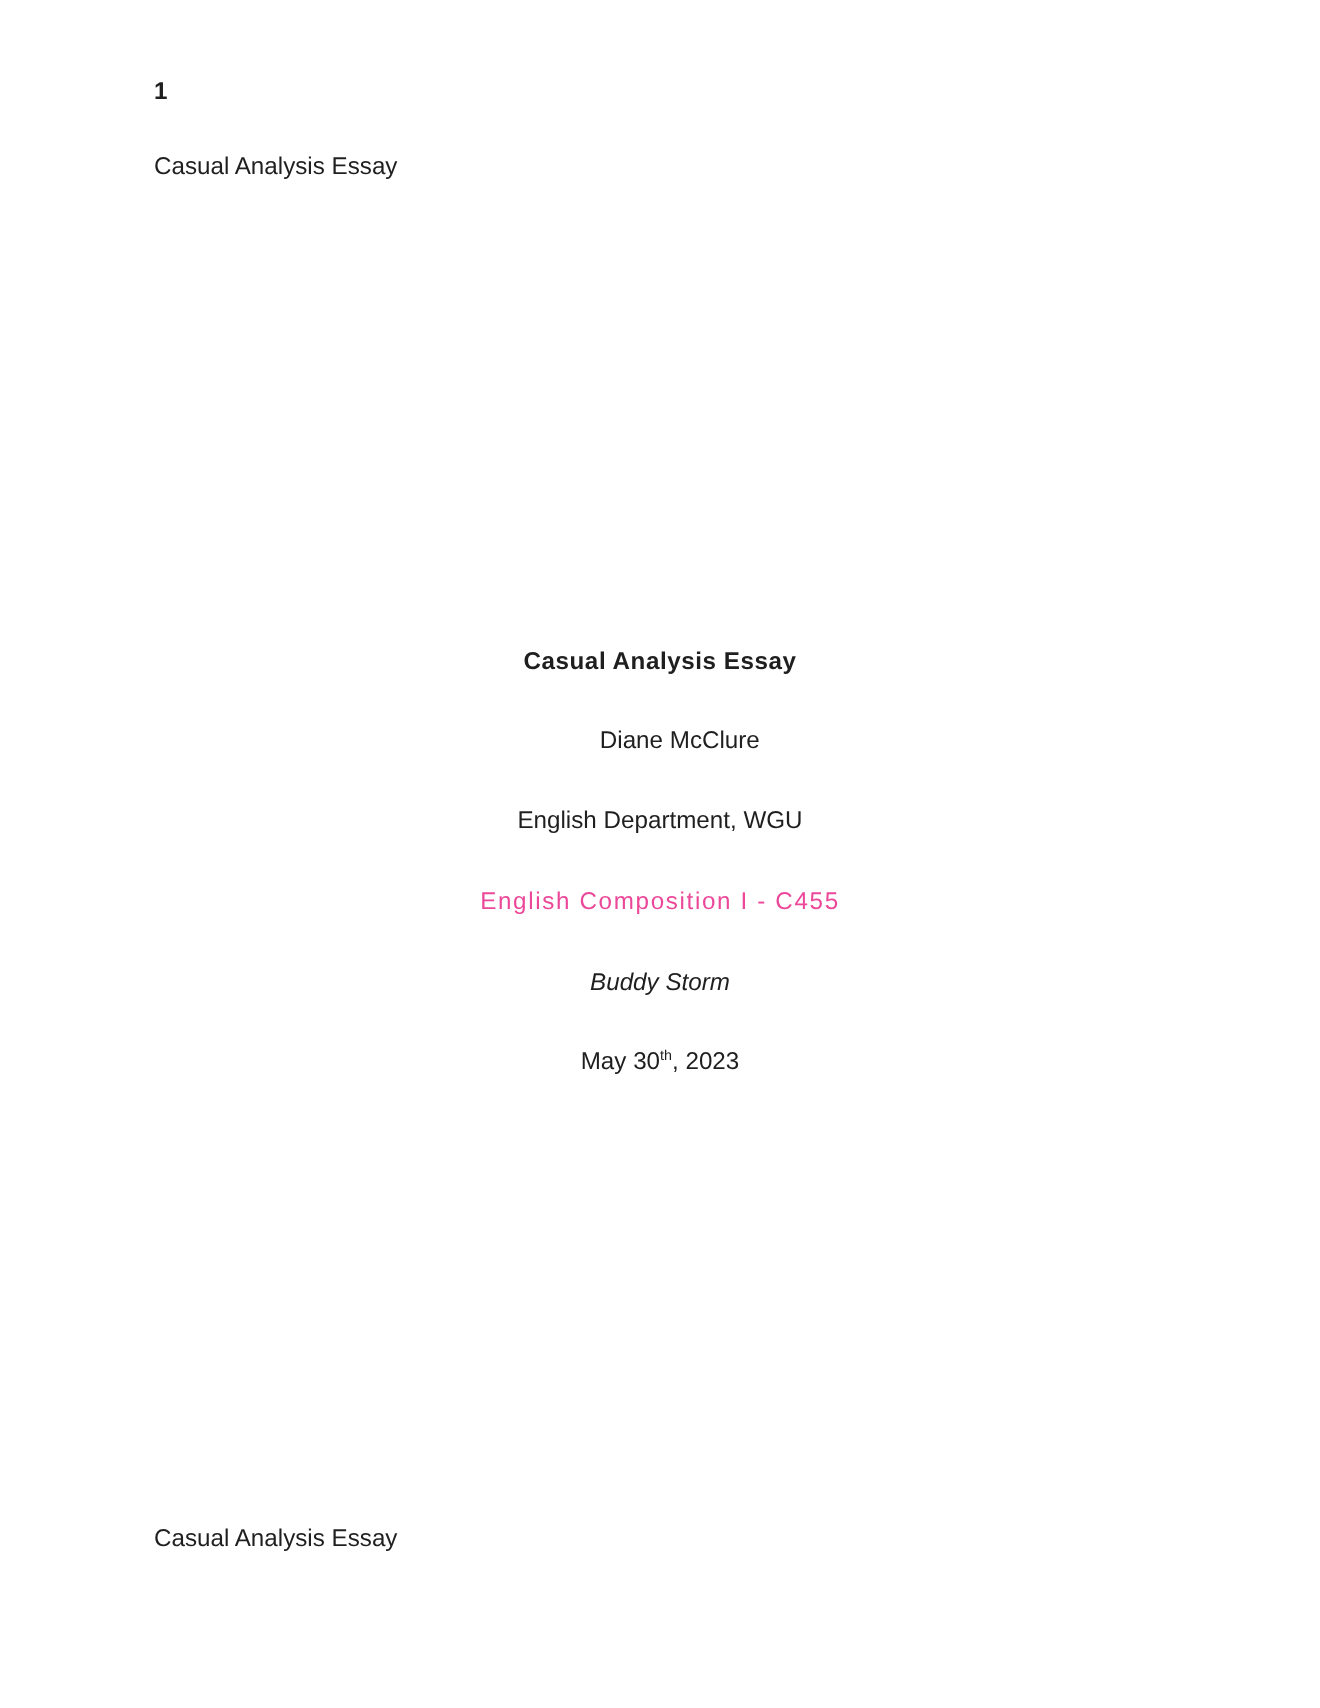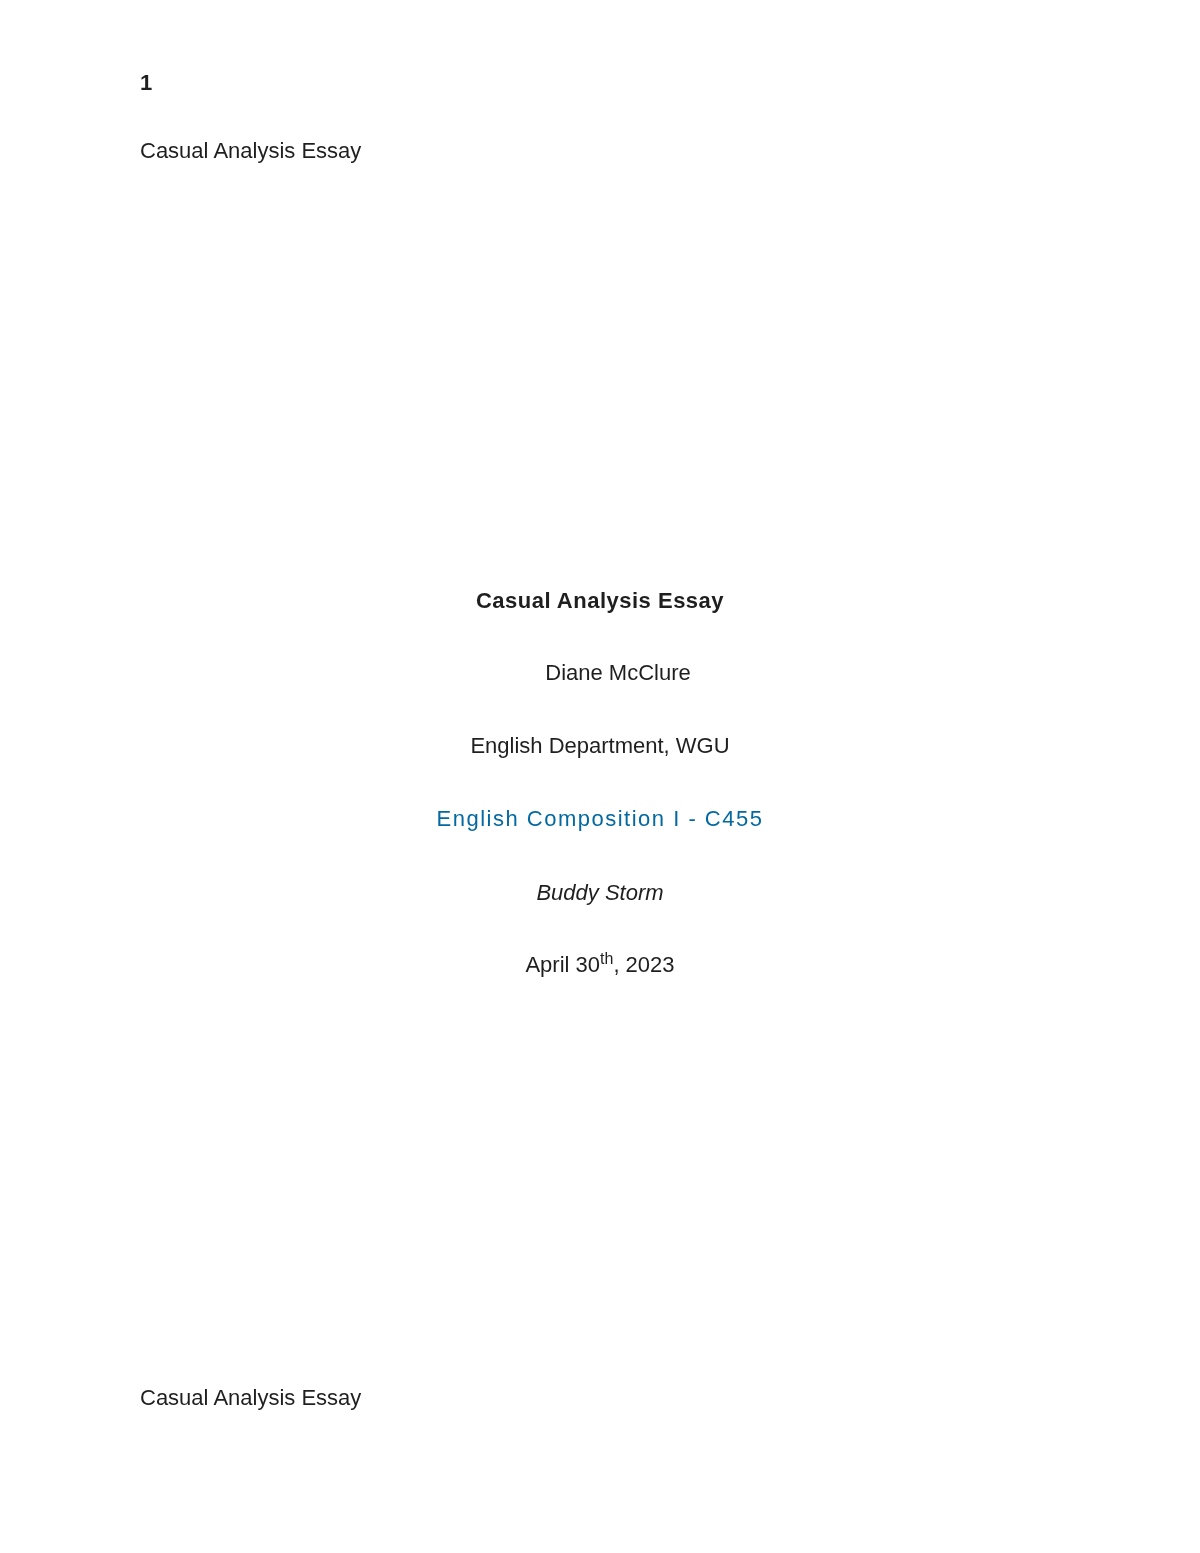--- a/index.html
+++ b/index.html
@@ -38,27 +38,27 @@
   .running-head { top: 138px; }
   .doc-title {
     top: 588px;
     font-weight: bold;
     letter-spacing: 0.5px;
   }
   .author-line   { top: 660px; padding-left: 36px; }
   .dept-line     { top: 733px; text-align: center; }
   .course-line   {
     top: 806px;
-    color: #0369a1;
+    color: #ec4899;
     letter-spacing: 1.5px;
   }
   .instructor-line { top: 880px; font-style: italic; }
   .date-line     { top: 952px; }
   .date-line sup {
-    font-size: 16px;
+    font-size: 13px;
     line-height: 13px;
     vertical-align: 8px;
   }
   .bottom-heading { top: 1385px; }
 </style>
 </head>
 <body>
 
 <div class="page">
 
@@ -69,17 +69,17 @@
   <div class="line centered doc-title">Casual Analysis Essay</div>
 
   <div class="line centered author-line">Diane McClure</div>
 
   <div class="line centered dept-line">English Department, WGU</div>
 
   <div class="line centered course-line">English Composition I - C455</div>
 
   <div class="line centered instructor-line">Buddy Storm</div>
 
-  <div class="line centered date-line"><span>April 30</span><sup>th</sup><span>, 2023</span></div>
+  <div class="line centered date-line"><span>May 30</span><sup>th</sup><span>, 2023</span></div>
 
   <div class="line left-line bottom-heading">Casual Analysis Essay</div>
 
 </div>
 
 </body></html>

